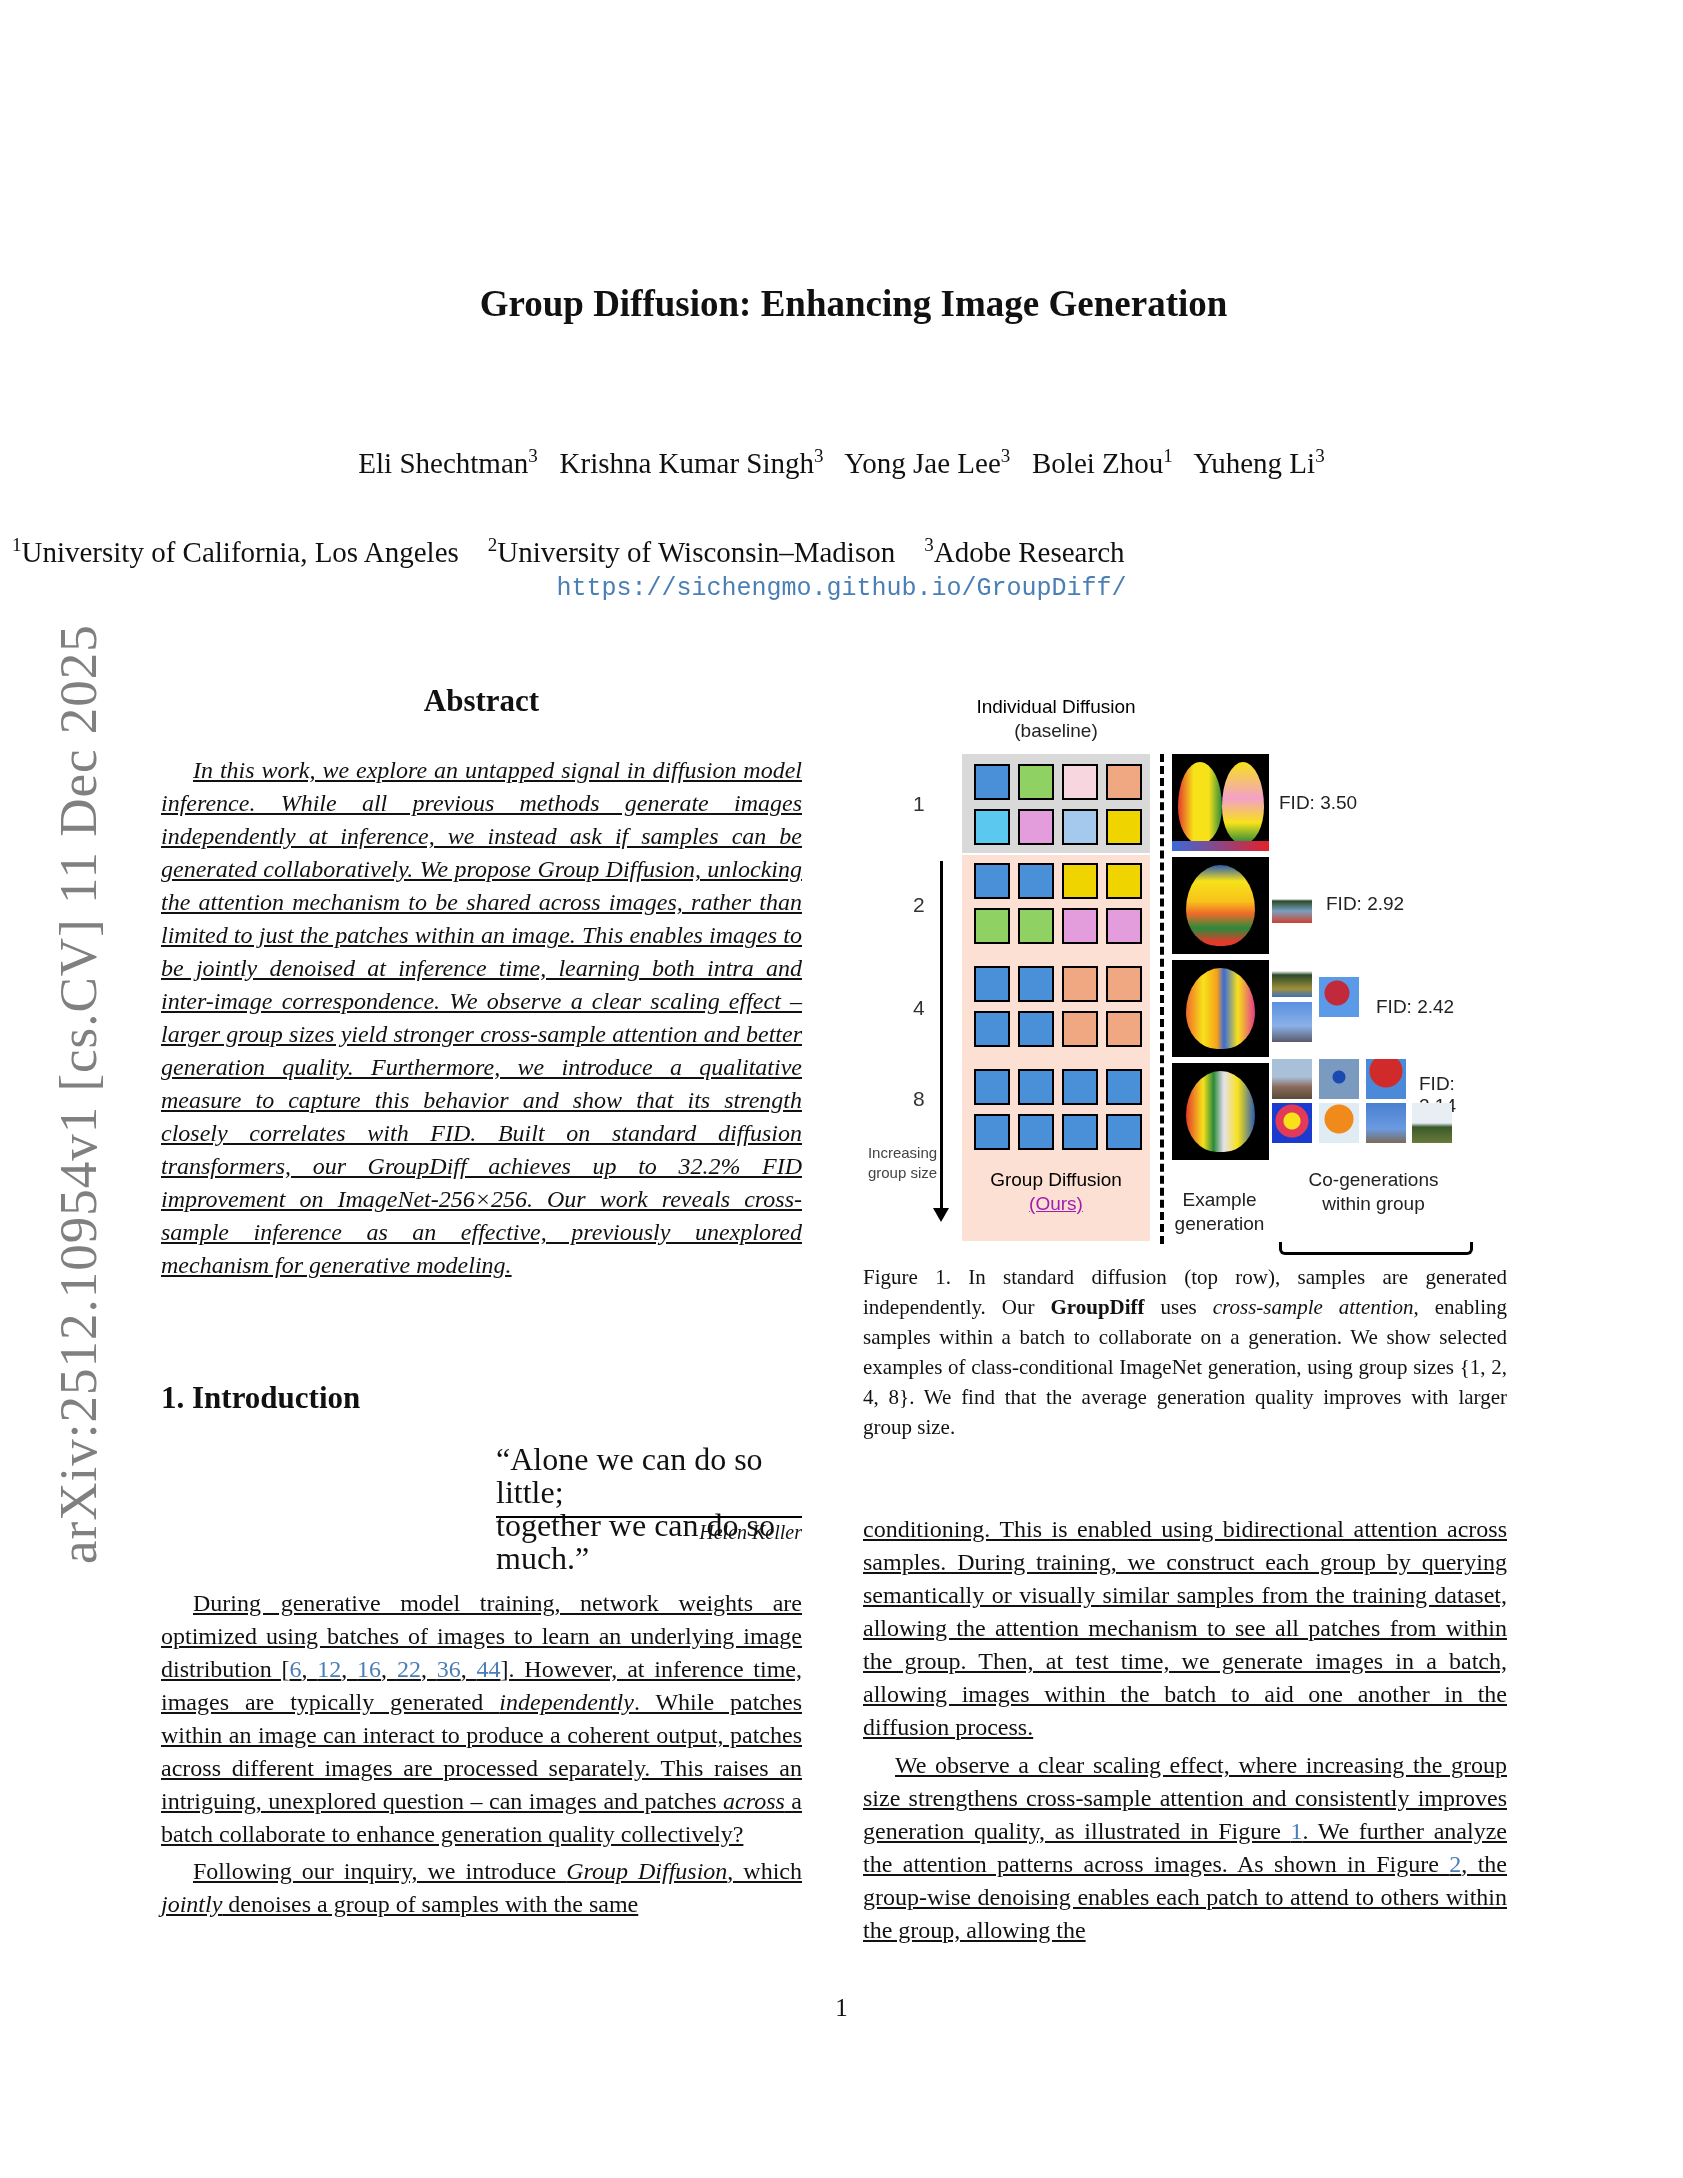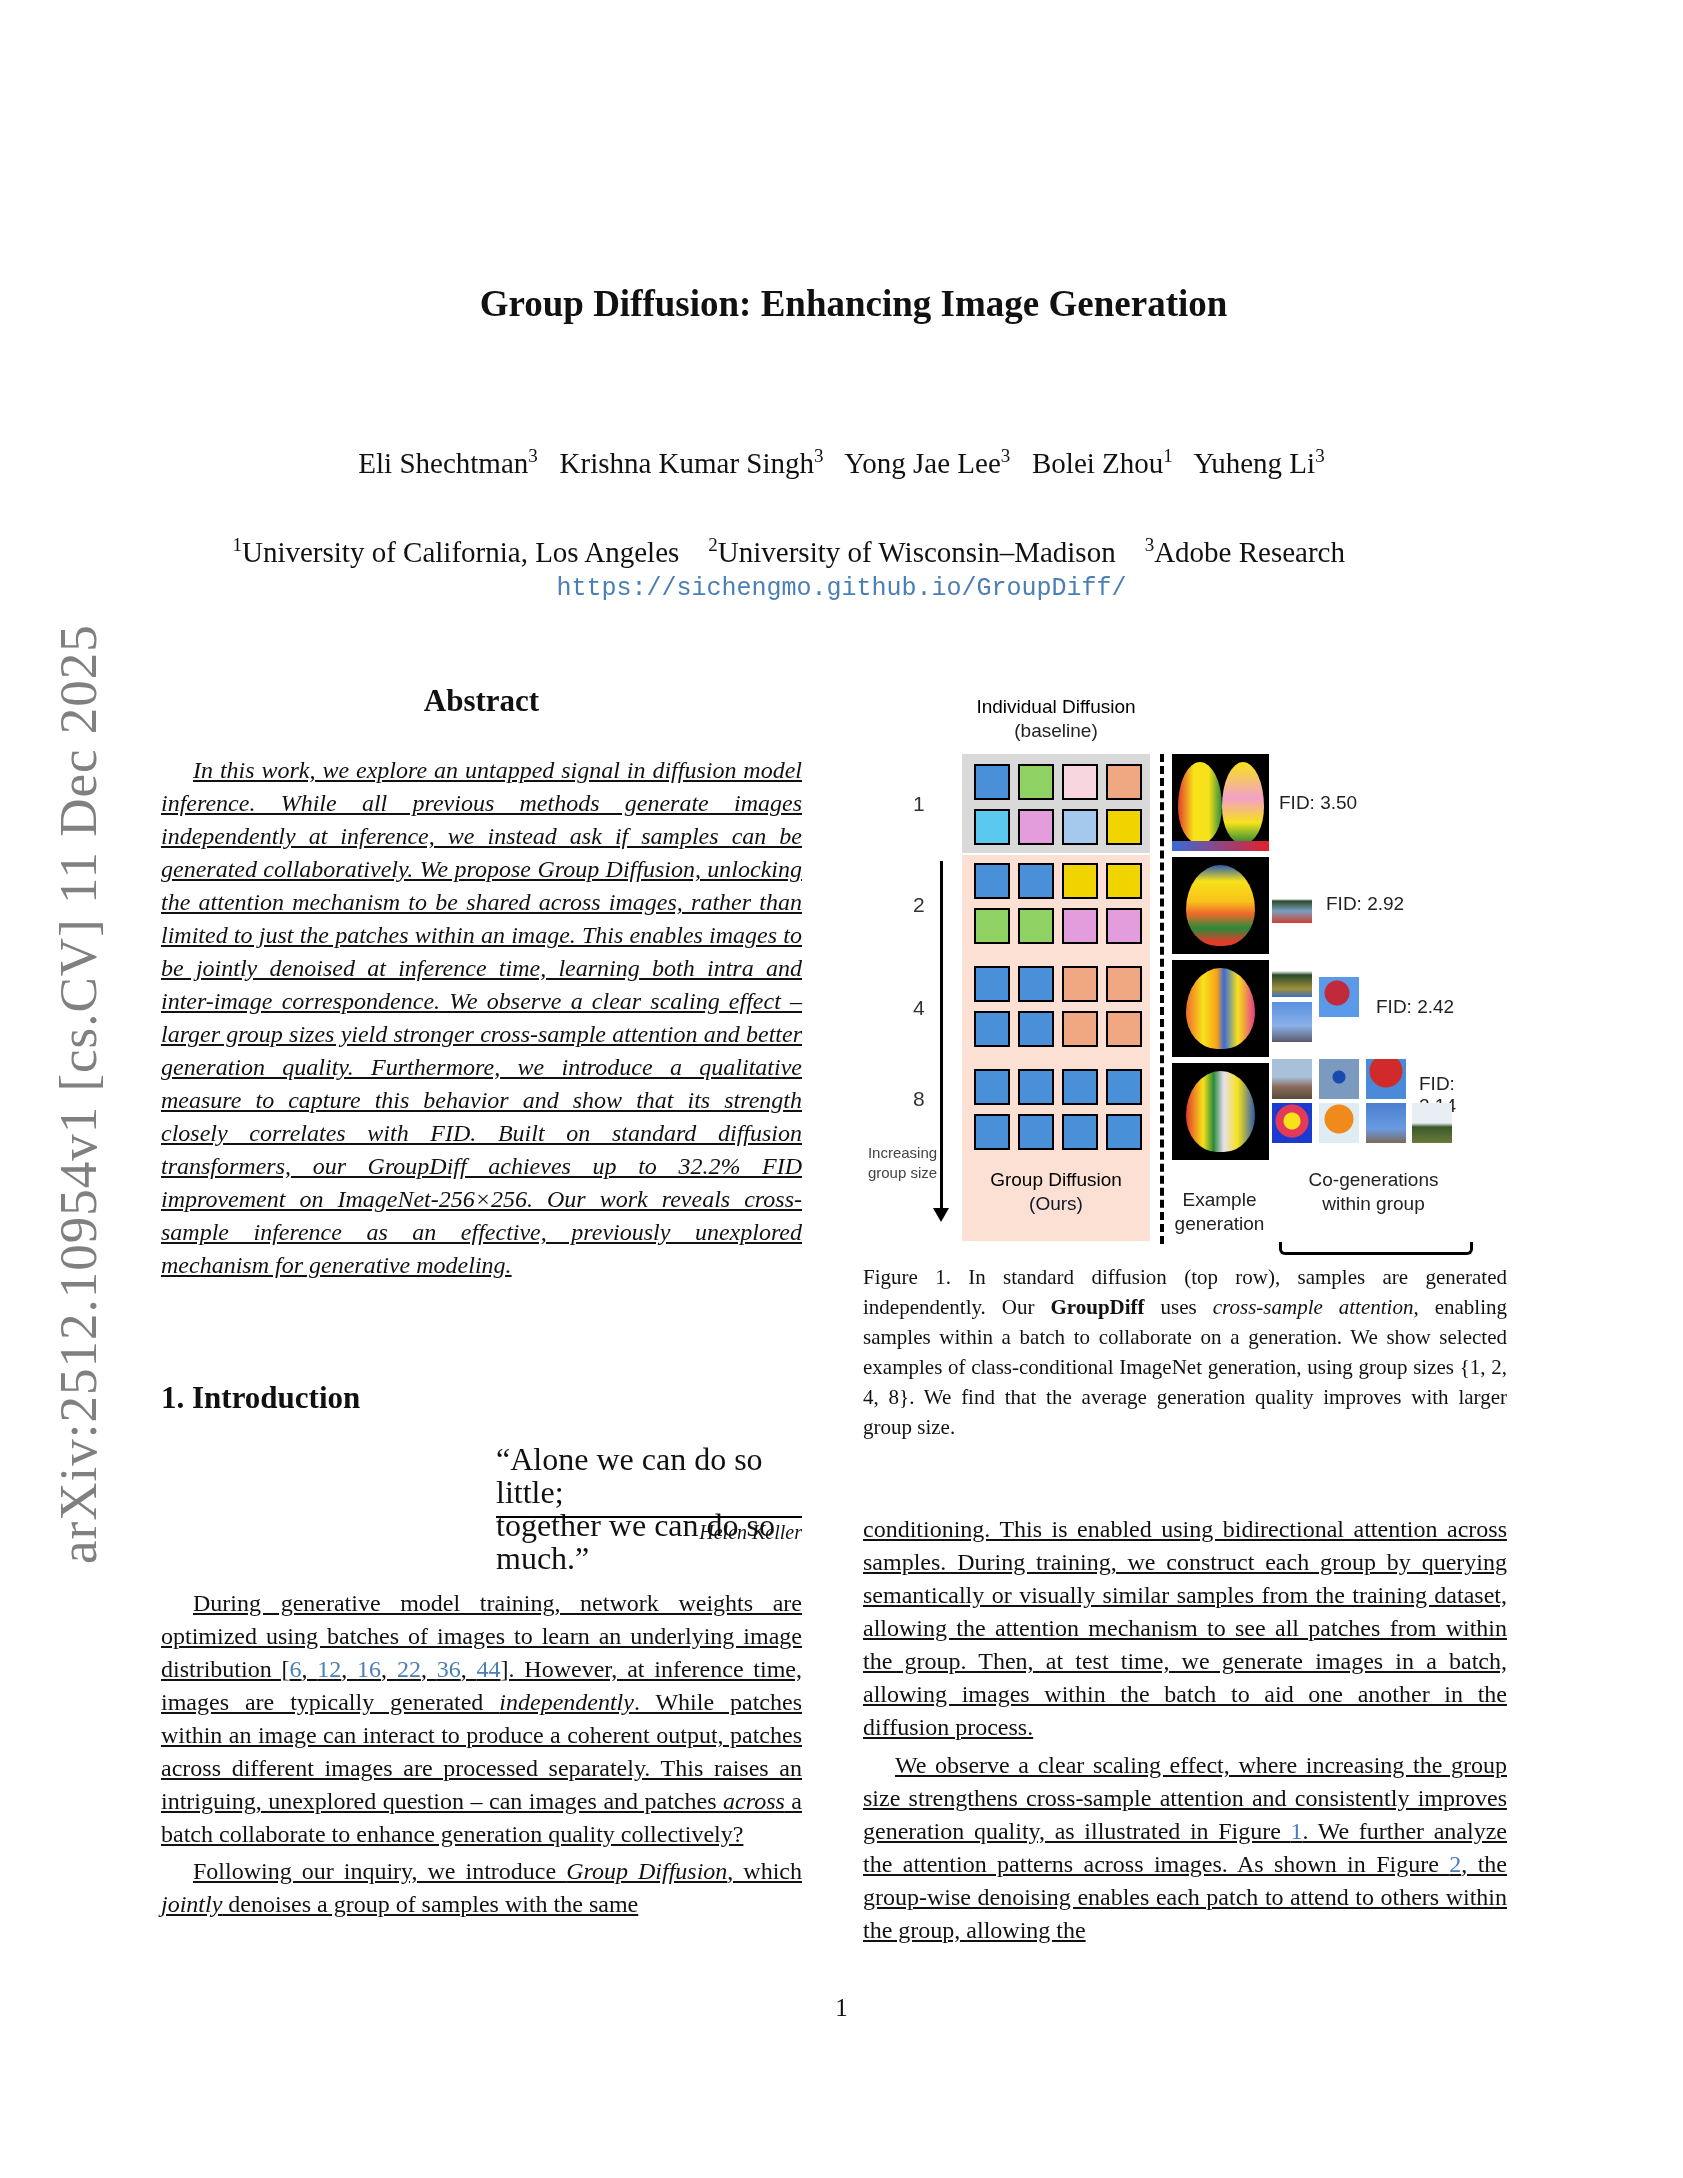--- a/index.html
+++ b/index.html
@@ -2,21 +2,21 @@
 <html><head>
 <meta charset="utf-8">
 <style>
   html, body { margin:0; padding:0; background:#ffffff; }
   body { width:1683px; height:2178px; position:relative; overflow:hidden;
          font-family:"Liberation Serif", "DejaVu Serif", serif; color:#111; }
   .abs { position:absolute; }
   .title { left:12px; width:1683px; text-align:center; font-weight:bold; font-size:37px; line-height:50px; top:279px; }
   .authors { left:0; width:1683px; text-align:center; font-size:29px; line-height:40px; top:436px; }
   .authors sup { font-size:19px; }
-  .affil { left:2px; width:1343px; text-align:right; font-size:29px; top:525px; line-height:40px; }
+  .affil { left:12px; width:1343px; text-align:left; font-size:29px; top:525px; line-height:40px; }
   .affil sup { font-size:19px; }
   .url { left:0; width:1683px; text-align:center; top:574px; font-family:"Liberation Mono","DejaVu Sans Mono",monospace; font-size:25px; color:#4a7fb5; }
   .sidebar { left:48px; top:1564px; transform-origin:0 0; transform:rotate(-90deg); font-family:"Liberation Serif",serif; font-size:53px; color:#808080; white-space:nowrap; letter-spacing:1px; }
   .h-abstract { left:161px; width:641px; top:683px; text-align:center; font-size:31px; font-weight:bold; }
   .col { font-size:24px; line-height:33px; text-align:justify;text-decoration:underline; }
   .col p { margin:0; text-indent:32px; }
   .abstract-text { left:161px; width:641px; top:754px; font-style:italic; }
   .h-intro { left:161px; top:1380px; font-size:31px; font-weight:bold; }
   .quote { left:496px; width:306px; top:1443px; font-size:32px; line-height:33px; }
   .quote-rule { left:496px; width:306px; top:1516px; height:2px; background:#000; }
@@ -186,21 +186,21 @@
   <div class="thumb" style="left:503px;top:366px;background:radial-gradient(circle at 50% 30%,#d02a2a 0 16px,#4a8ad8 17px);"></div>
   <div class="thumb" style="left:409px;top:410px;background:radial-gradient(circle at 50% 45%,#f7e21a 0 8px,#e43a5a 9px 16px,#1a3ad0 17px);"></div>
   <div class="thumb" style="left:456px;top:410px;background:radial-gradient(circle at 50% 40%,#f08a1a 0 14px,#e0ecf4 15px);"></div>
   <div class="thumb" style="left:503px;top:410px;background:linear-gradient(180deg,#4a80d0 0%,#6a9ae0 65%,#7a6a5a 100%);"></div>
   <div class="thumb" style="left:549px;top:410px;background:linear-gradient(180deg,#e8eef4 0%,#e8eef4 50%,#3a5a2a 60%,#6a7a3a 100%);"></div>
 
   <div class="brace"></div>
 
   <div class="lbl lbl-bold" style="left:94px;top:475px;width:198px;">
     <div>Group Diffusion</div>
-    <div style="color:#0f172a;">(Ours)</div>
+    <div style="color:#a21caf;text-decoration:underline;">(Ours)</div>
   </div>
   <div class="lbl" style="left:297px;top:495px;width:119px;">
     <div>Example</div>
     <div>generation</div>
   </div>
   <div class="lbl" style="left:414px;top:475px;width:193px;">
     <div>Co-generations</div>
     <div>within group</div>
   </div>
 </div>

